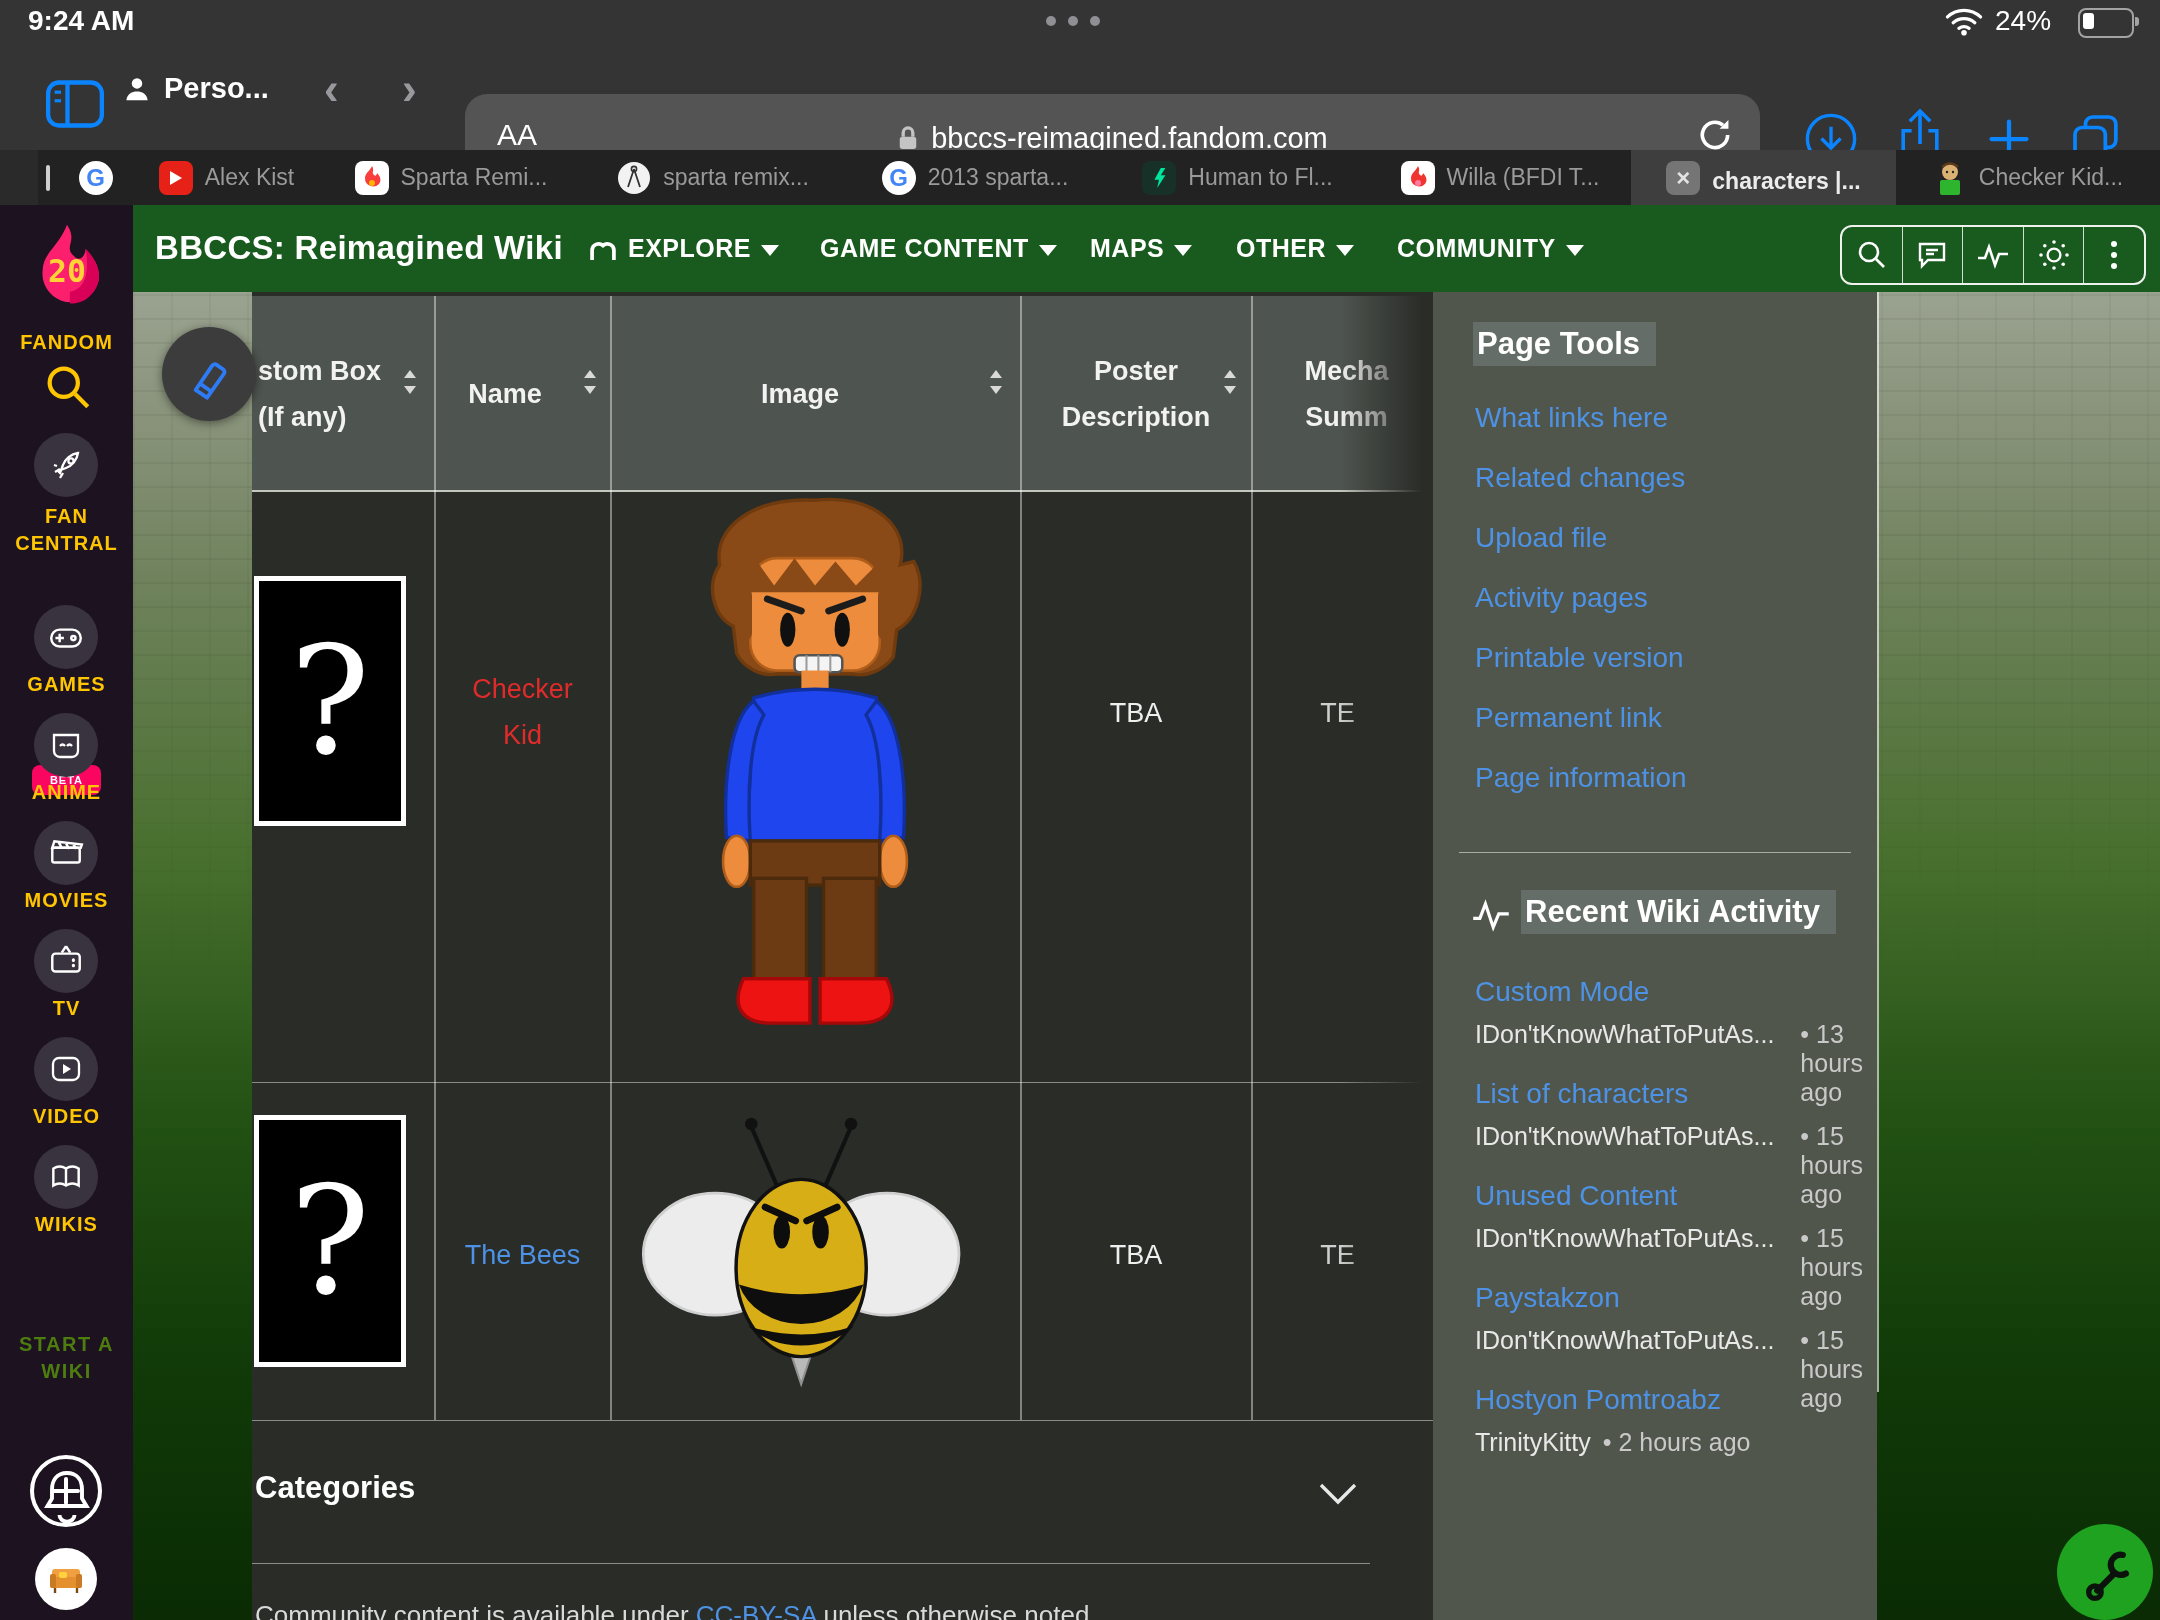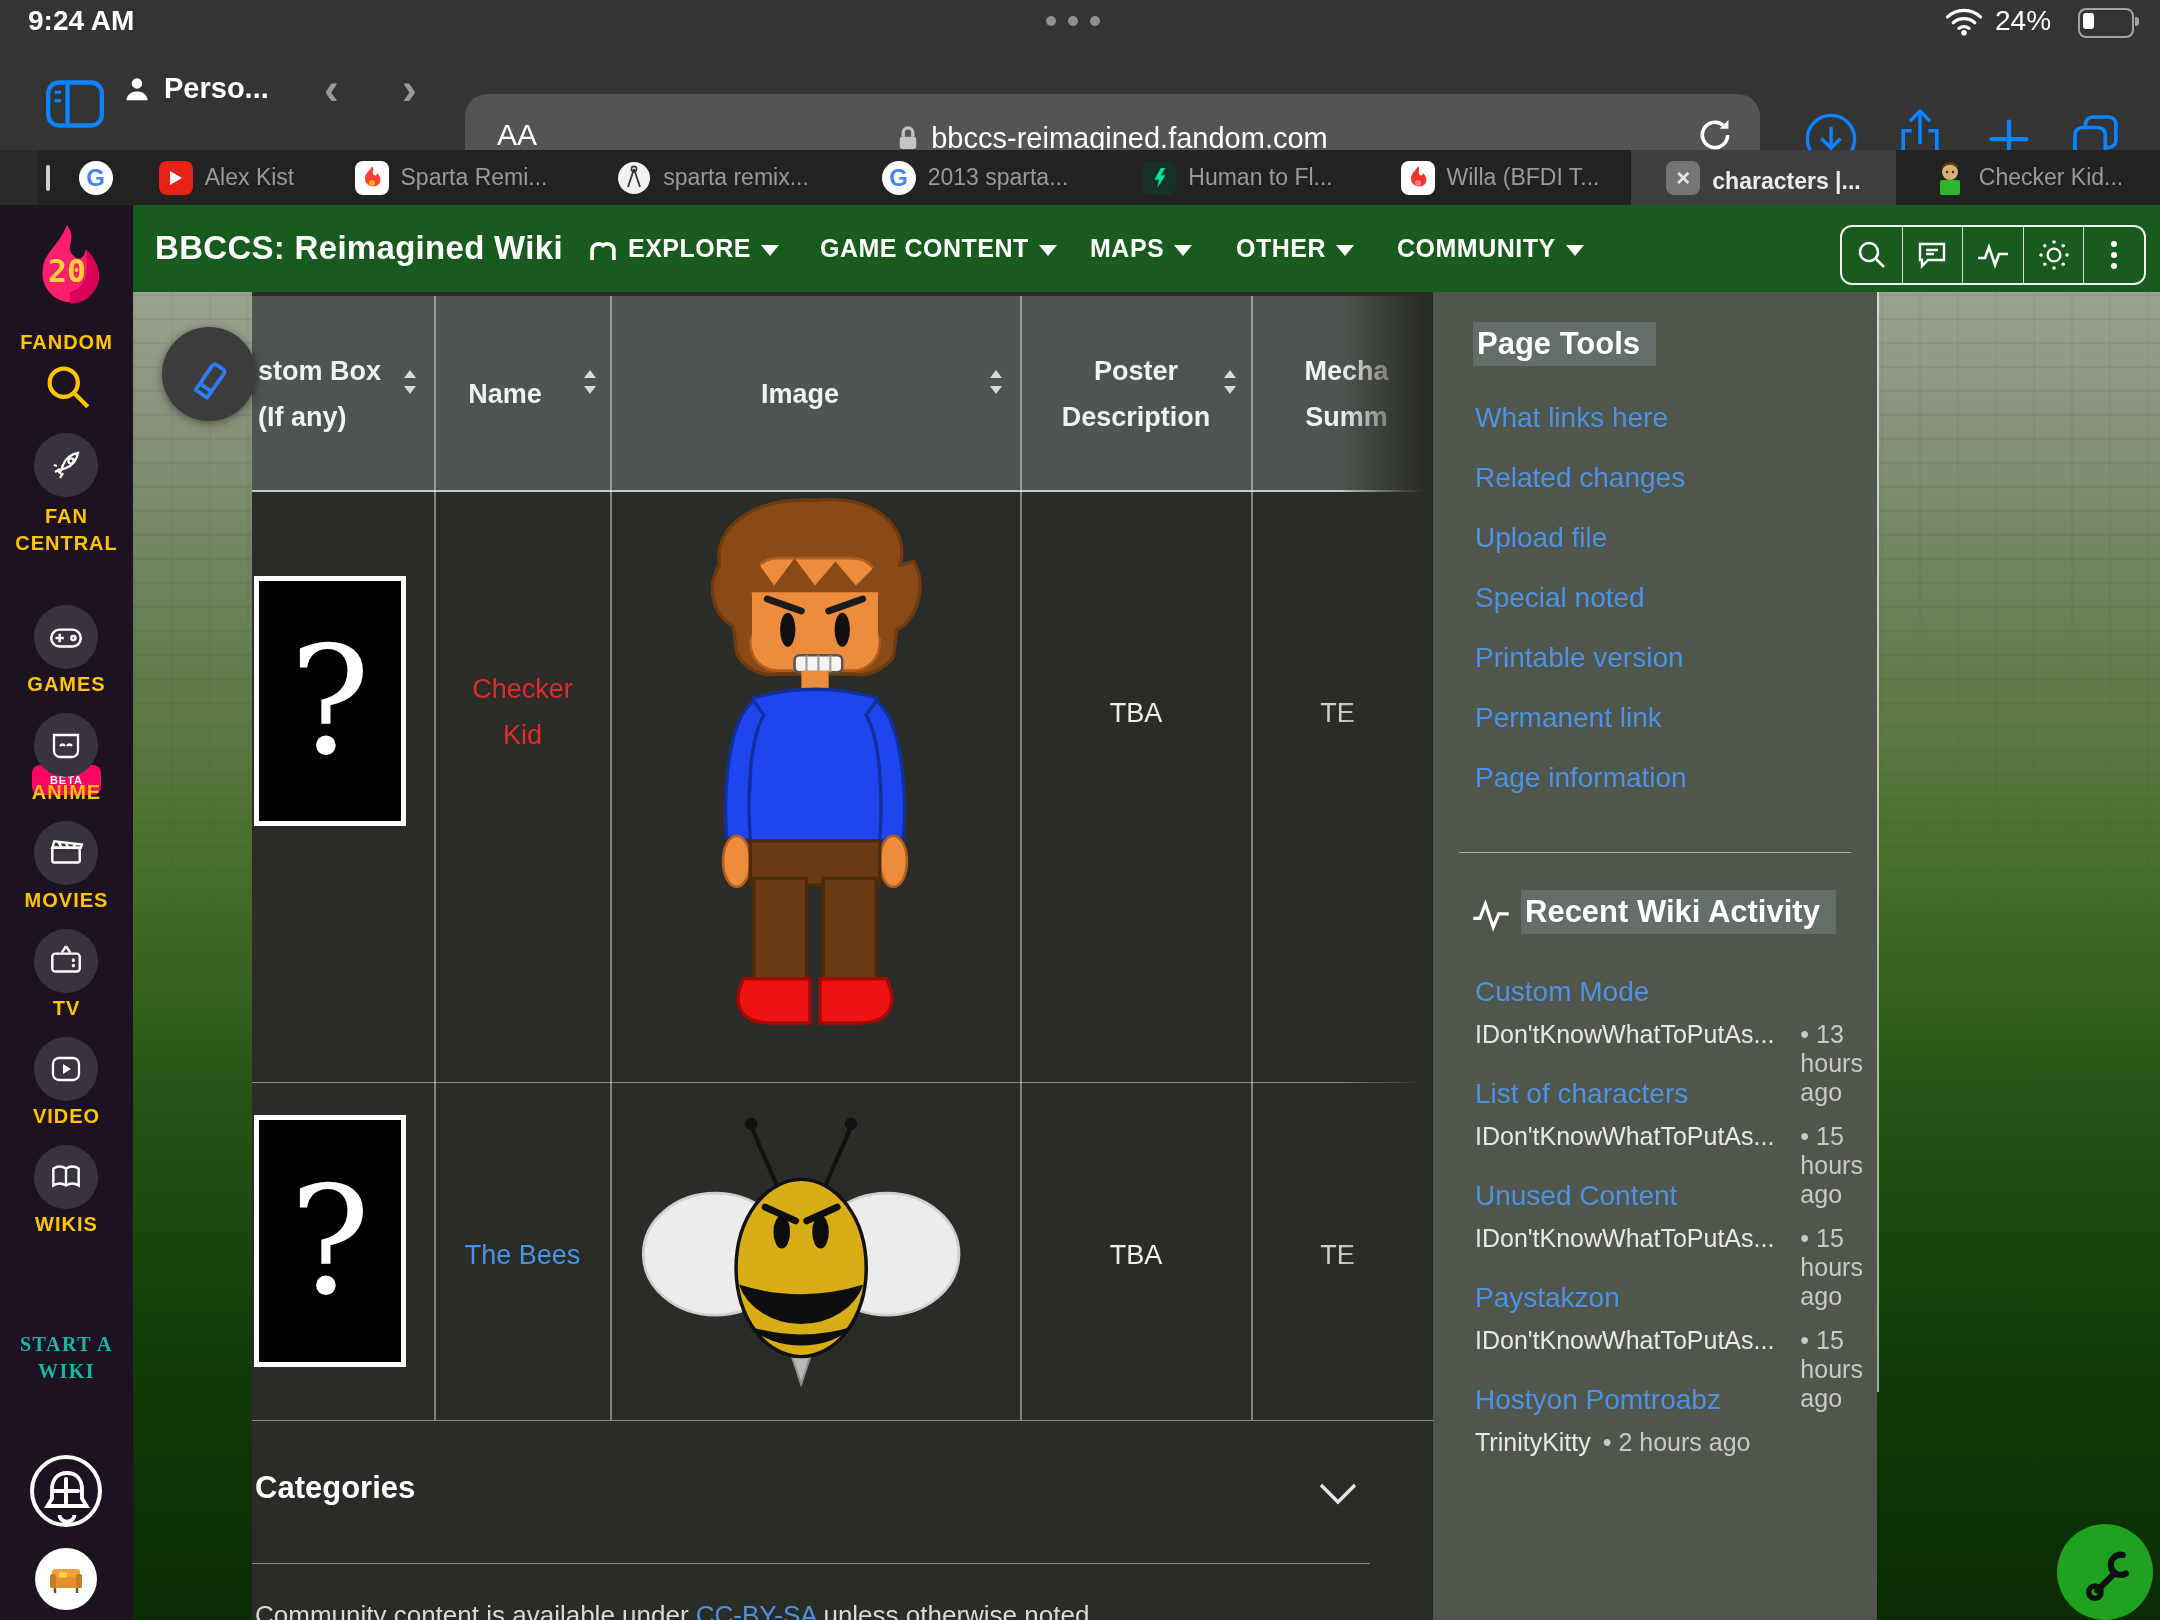--- a/index.html
+++ b/index.html
@@ -43,21 +43,21 @@
   .caret{width:0;height:0;border-left:9px solid transparent;border-right:9px solid transparent;border-top:11px solid #fff;margin-top:3px;}
   .wh-icons{left:1707px;top:20px;width:302px;height:56px;border:2px solid rgba(255,255,255,.92);border-radius:12px;display:flex;}
   .wh-icons .cell{flex:1;display:flex;align-items:center;justify-content:center;border-right:1.5px solid rgba(255,255,255,.8);}
   .wh-icons .cell:last-child{border-right:none;}
   
   #rail{left:0;top:205px;width:133px;height:1415px;background:#1c1220;}
   .rail-lbl{width:133px;text-align:center;font-size:20px;font-weight:bold;color:#ffc500;letter-spacing:1px;}
   .rail-circle{left:34px;width:64px;height:64px;border-radius:50%;background:#39333f;display:flex;align-items:center;justify-content:center;}
   .beta{left:32px;top:560px;width:69px;height:30px;background:#fa0560;border-radius:8px;color:#fff;font-size:11px;font-weight:bold;display:flex;align-items:center;justify-content:center;letter-spacing:1px;}
   .start-circle{left:30px;top:1250px;width:72px;height:72px;border-radius:50%;border:4px solid #fff;box-sizing:border-box;display:flex;align-items:center;justify-content:center;color:#fff;font-size:48px;font-weight:bold;}
-  .rail-lbl.white{color:#14b8a6;letter-spacing:1.5px;font-family:Liberation Serif, serif;}
+  .rail-lbl.white{color:#4d7c0f;letter-spacing:1.5px;}
   
   #bgimg{left:133px;top:292px;width:2027px;height:1328px;
     background:linear-gradient(180deg,#9aa390 0%,#8a947c 9%,#6f825c 22%,#49702f 42%,#235214 62%,#113b08 80%,#0a2b04 100%);}
   #bgtex{left:133px;top:292px;width:2027px;height:700px;opacity:.5;
     background-image:repeating-linear-gradient(0deg,rgba(0,0,0,.10) 0 2px,transparent 2px 24px),
                      repeating-linear-gradient(90deg,rgba(0,0,0,.07) 0 2px,transparent 2px 38px);
     -webkit-mask-image:linear-gradient(180deg,#000 0%,#000 45%,transparent 100%);
             mask-image:linear-gradient(180deg,#000 0%,#000 45%,transparent 100%);}
   #article{left:252px;top:292px;width:1181px;height:1328px;background:#2a2c28;overflow:hidden;}
   #rightpanel{left:1433px;top:292px;width:444px;height:1328px;background:#51564c;}
@@ -537,21 +537,21 @@
   <div class="footer">
     <span>Community content is available under </span><a>CC-BY-SA</a><span> unless otherwise noted.</span>
   </div>
 </div>
 
 <div class="abs" id="rightpanel">
   <div class="pt-head" style="top:30px">Page Tools</div>
   <div class="pt-link" style="top:108px">What links here</div>
   <div class="pt-link" style="top:168px">Related changes</div>
   <div class="pt-link" style="top:228px">Upload file</div>
-  <div class="pt-link" style="top:288px">Special noted</div>
+  <div class="pt-link" style="top:288px">Activity pages</div>
   <div class="pt-link" style="top:348px">Printable version</div>
   <div class="pt-link" style="top:408px">Permanent link</div>
   <div class="pt-link" style="top:468px">Page information</div>
   <div class="rp-div" style="top:560px"></div>
 
   <svg class="abs" style="left:38px;top:606px" width="40" height="34" viewBox="0 0 36 30">
     <polyline points="2,18 8,18 13,5 20,26 25,14 34,14" fill="none" stroke="#fff" stroke-width="2.8"></polyline>
   </svg>
   <div class="pt-head" style="left:88px;top:598px">Recent Wiki Activity</div>
 

